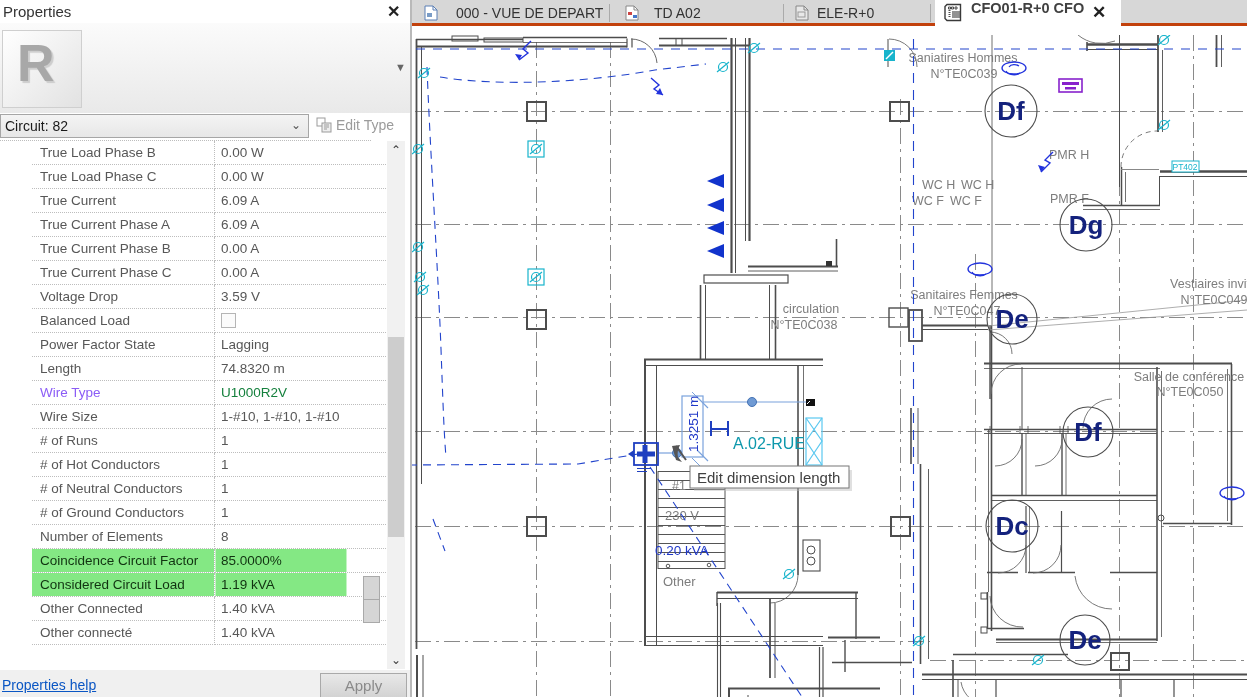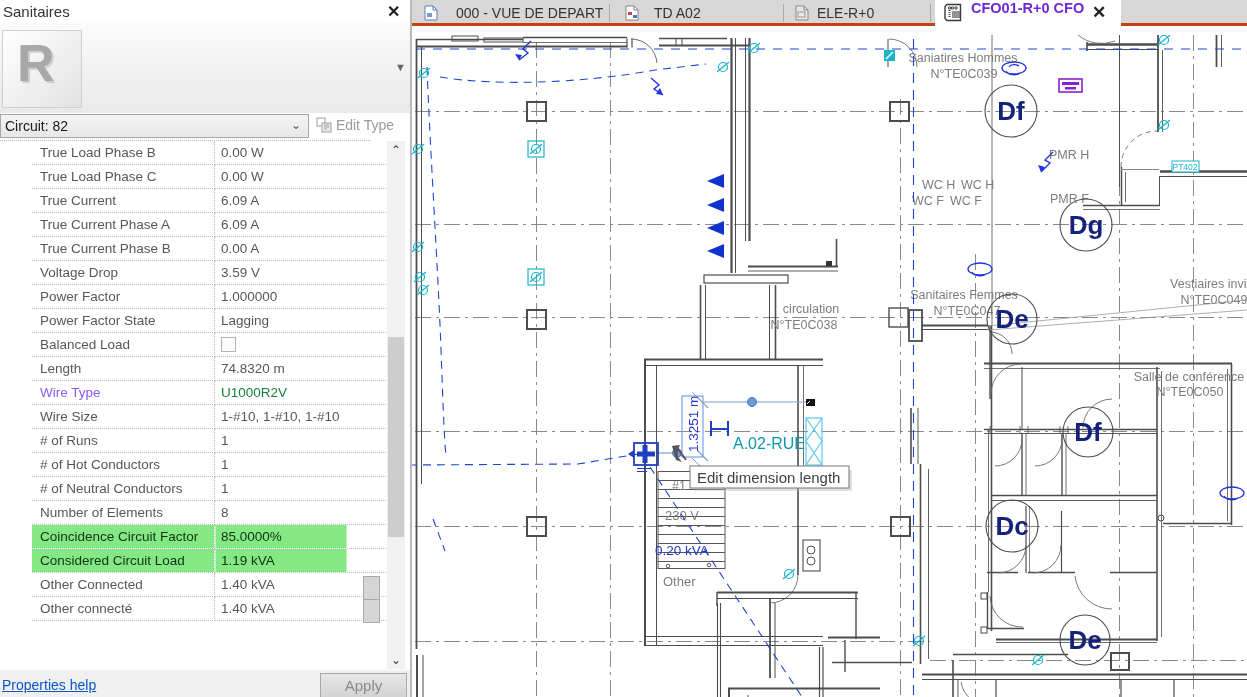--- a/index.html
+++ b/index.html
@@ -29,27 +29,27 @@
 #pbottom{position:absolute;left:0;top:670px;width:458px;height:27px;background:#f0f0f0;}
 #phelp{position:absolute;left:2px;top:7px;color:#0a56c4;font-size:14px;text-decoration:underline;}
 #apply{position:absolute;left:320px;top:3px;width:87px;height:26px;background:linear-gradient(#e8e8e8,#d2d2d2);border:1px solid #a9a9a9;color:#8a8a8a;font-size:15px;text-align:center;line-height:24px;box-sizing:border-box;}
 #vdivider{position:absolute;left:410px;top:0;width:2px;height:697px;background:#b9b9b9;}
 #tabbar{position:absolute;left:412px;top:0;width:835px;height:26px;background:#d7d7d7;border-bottom:3px solid #c2410c;box-sizing:border-box;}
 .tab{position:absolute;top:0;height:26px;font-size:14px;color:#333;}
 .tab .ticon{position:absolute;top:5px;}
 .tab .ttext{position:absolute;top:5px;white-space:nowrap;}
 .tsep{position:absolute;top:4px;width:1px;height:18px;background:#aaa;}
 #activetab{position:absolute;left:523px;top:0;width:186px;height:26px;background:#fff;}
-#activetab .ttext{font-weight:bold;color:#6d28d9;font-size:14.5px;}
+#activetab .ttext{font-weight:bold;color:#404040;font-size:14.5px;}
 #drawing{position:absolute;left:412px;top:35px;width:921px;height:671px;background:#fff;}
 </style>
 </head>
 <body>
 <div id="panel">
-  <div id="ptitle">Sanitaires</div>
+  <div id="ptitle">Properties</div>
   <div id="pclose">✕</div>
   <div id="preview">
     <div id="rlogo">
         <span>R</span>
       </div>
     <div id="pvarrow">▼</div>
   </div>
   <div id="comborow">
     <div id="combo">
         <span class="ctext">Circuit: 82</span>
@@ -85,40 +85,40 @@
           <td>True Current Phase A</td>
           <td class="v">6.09 A</td>
           <td class="blank"></td>
         </tr>
     <tr>
           <td>True Current Phase B</td>
           <td class="v">0.00 A</td>
           <td class="blank"></td>
         </tr>
     <tr>
+          <td>True Current Phase C</td>
+          <td class="v">0.00 A</td>
+          <td class="blank"></td>
+        </tr>
+    <tr>
           <td>Voltage Drop</td>
           <td class="v">3.59 V</td>
           <td class="blank"></td>
         </tr>
     <tr>
-          <td>Power Factor</td>
-          <td class="v">1.000000</td>
+          <td>Balanced Load</td>
+          <td class="v"><span style="display:inline-block;width:13px;height:13px;border:1px solid #b5b5b5;background:#fbfbfb;vertical-align:-2px"></span></td>
           <td class="blank"></td>
         </tr>
     <tr>
           <td>Power Factor State</td>
           <td class="v">Lagging</td>
           <td class="blank"></td>
         </tr>
     <tr>
-          <td>Balanced Load</td>
-          <td class="v"><span style="display:inline-block;width:13px;height:13px;border:1px solid #b5b5b5;background:#fbfbfb;vertical-align:-2px"></span></td>
-          <td class="blank"></td>
-        </tr>
-    <tr>
           <td>Length</td>
           <td class="v">74.8320 m</td>
           <td class="blank"></td>
         </tr>
     <tr>
           <td style="color:#8b5cf6">Wire Type</td>
           <td class="v" style="color:#15803d">U1000R2V</td>
           <td class="blank"></td>
         </tr>
     <tr>
@@ -131,20 +131,25 @@
           <td class="v">1</td>
           <td class="blank"></td>
         </tr>
     <tr>
           <td># of Hot Conductors</td>
           <td class="v">1</td>
           <td class="blank"></td>
         </tr>
     <tr>
           <td># of Neutral Conductors</td>
+          <td class="v">1</td>
+          <td class="blank"></td>
+        </tr>
+    <tr>
+          <td># of Ground Conductors</td>
           <td class="v">1</td>
           <td class="blank"></td>
         </tr>
     <tr>
           <td>Number of Elements</td>
           <td class="v">8</td>
           <td class="blank"></td>
         </tr>
     <tr class="grn">
           <td>Coincidence Circuit Factor</td>

